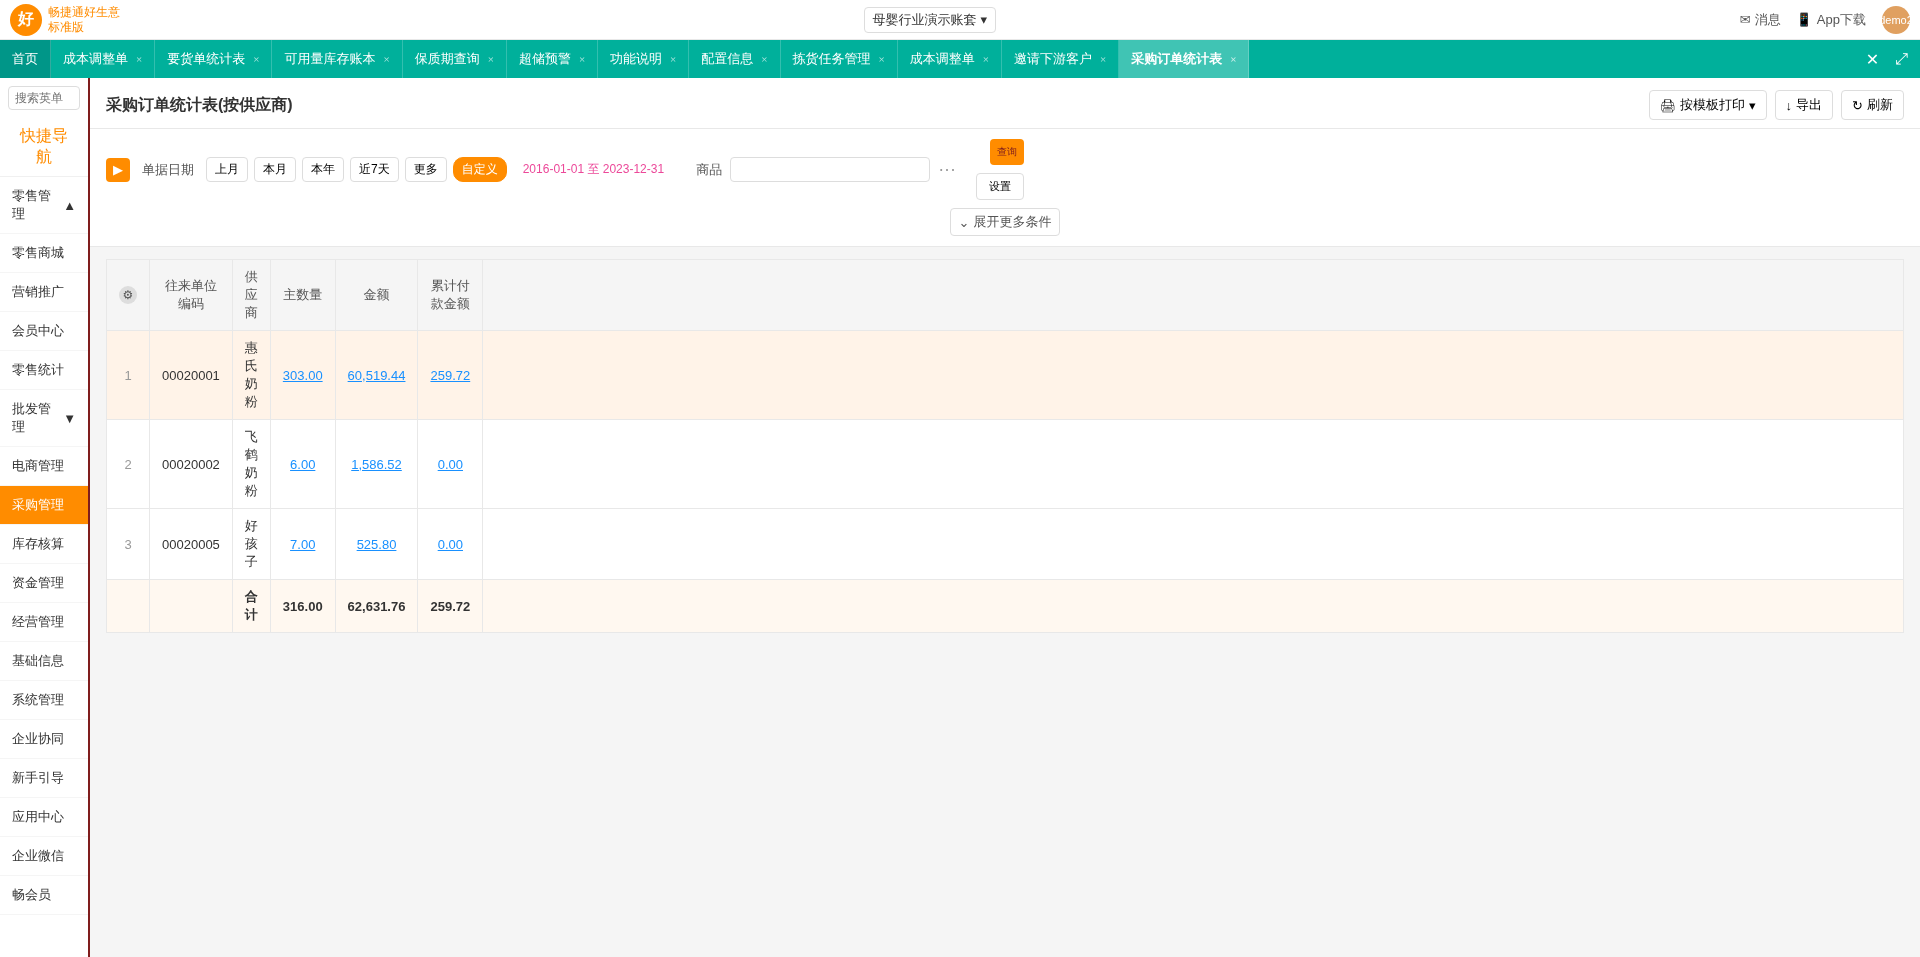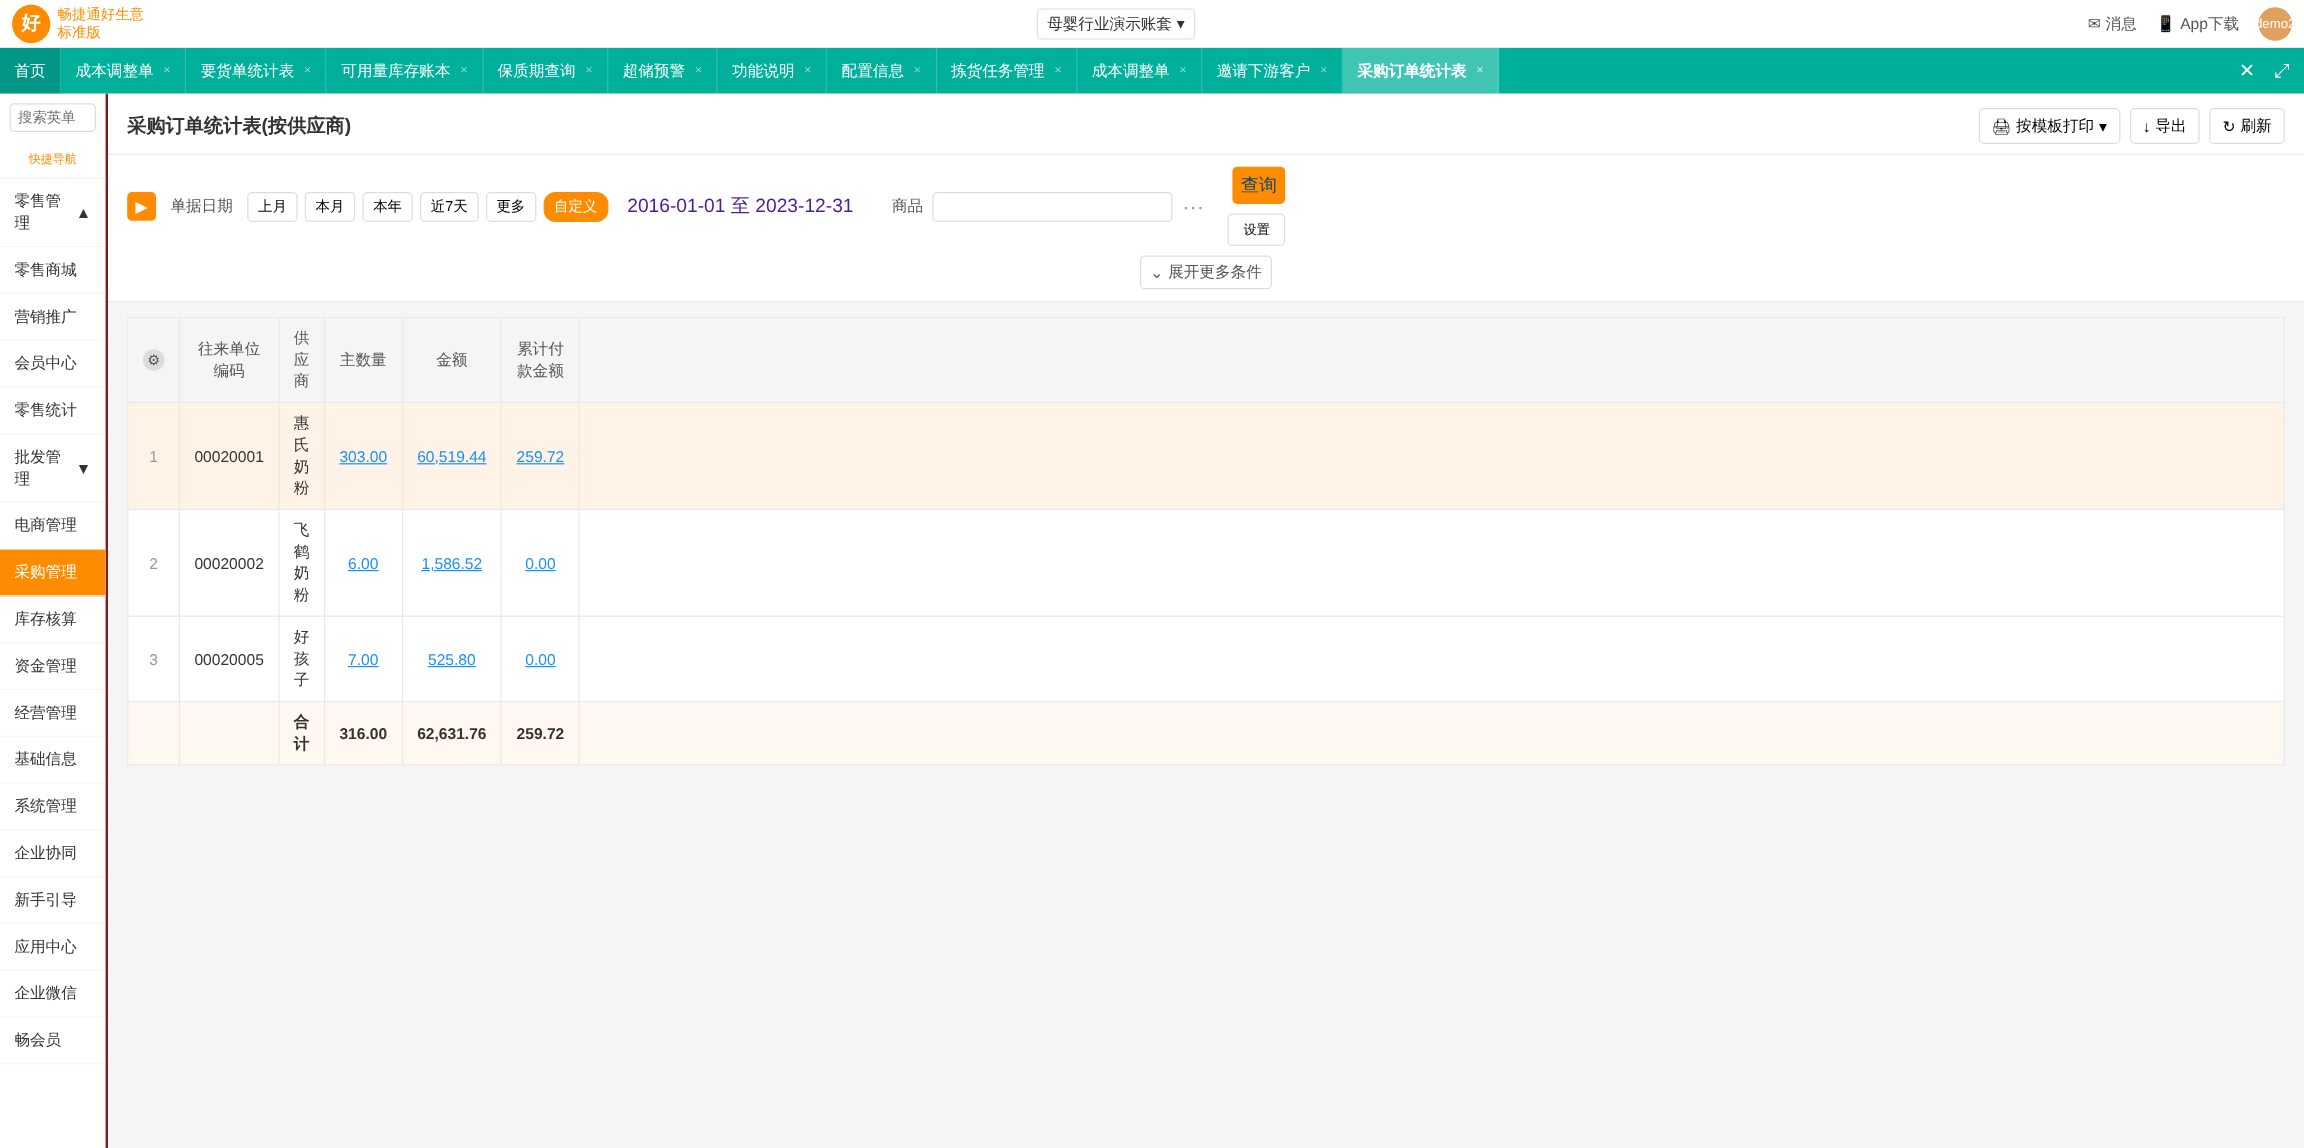--- a/index.html
+++ b/index.html
@@ -25,21 +25,21 @@
     .nav-end-btn { color: #fff; cursor: pointer; font-size: 16px; padding: 2px 4px; }
 
     
     .main-layout { display: flex; flex: 1; overflow: hidden; }
 
     
     .sidebar { width: 90px; background: #fff; border-right: 2px solid #7f1d1d; display: flex; flex-direction: column; overflow-y: auto; flex-shrink: 0; }
     .sidebar-search { padding: 8px; }
     .sidebar-search input { width: 100%; border: 1px solid #ddd; border-radius: 4px; padding: 4px 6px; font-size: 12px; }
     .sidebar-nav { display: flex; flex-direction: column; }
-    .sidebar-shortcut { text-align: center; padding: 8px 13px; font-size: 10px; color: #ff8c00; border-bottom: 1px solid #f0f0f0; cursor: pointer; }
+    .sidebar-shortcut { text-align: center; padding: 8px 13px; font-size: 16px; color: #ff8c00; border-bottom: 1px solid #f0f0f0; cursor: pointer; }
     .sidebar-item { display: flex; align-items: center; justify-content: space-between; padding: 10px 12px; font-size: 13px; color: #333; cursor: pointer; border-bottom: 1px solid #f5f5f5; }
     .sidebar-item.active { background: #ff8c00; color: #fff; }
 
     
     .content-area { flex: 1; display: flex; flex-direction: column; overflow: hidden; background: #f5f5f5; }
 
     
     .page-header { background: #fff; padding: 12px 16px 8px; border-bottom: 1px solid #e8e8e8; display: flex; align-items: center; justify-content: space-between; flex-shrink: 0; }
     .page-title { font-size: 16px; font-weight: bold; color: #333; }
     .page-actions { display: flex; align-items: center; gap: 8px; }
@@ -47,24 +47,24 @@
     .btn-export { display: flex; align-items: center; gap: 4px; border: 1px solid #ddd; border-radius: 4px; padding: 5px 10px; font-size: 13px; cursor: pointer; background: #fff; }
     .btn-refresh { display: flex; align-items: center; gap: 4px; border: 1px solid #ddd; border-radius: 4px; padding: 5px 10px; font-size: 13px; cursor: pointer; background: #fff; }
 
     
     .filter-area { background: #fff; padding: 10px 16px; border-bottom: 1px solid #e8e8e8; flex-shrink: 0; }
     .filter-row { display: flex; align-items: center; gap: 12px; flex-wrap: wrap; }
     .filter-label { font-size: 13px; color: #555; white-space: nowrap; }
     .filter-date-btns { display: flex; gap: 6px; }
     .filter-date-btn { padding: 3px 8px; border: 1px solid #ddd; border-radius: 4px; font-size: 12px; cursor: pointer; background: #fff; }
     .filter-date-btn.custom { background: #ff8c00; color: #fff; border-color: #ff8c00; border-radius: 10px; }
-    .filter-date-range { font-size: 16px; color: #4c1d95; margin-left: 4px; }
+    .filter-date-range { font-size: 12px; color: #ec4899; margin-left: 4px; }
     .filter-select { border: 1px solid #ddd; border-radius: 4px; padding: 4px 8px; font-size: 13px; background: #fff; min-width: 160px; }
     .filter-input { border: 1px solid #ddd; border-radius: 4px; padding: 4px 8px; font-size: 13px; flex: 1; }
-    .btn-query { background: #ff8c00; color: #0c4a6e; border: none; border-radius: 4px; padding: 6px 7px; font-size: 15px; cursor: pointer; }
+    .btn-query { background: #ff8c00; color: #7f1d1d; border: none; border-radius: 4px; padding: 6px 7px; font-size: 10px; cursor: pointer; }
     .btn-settings { background: #fff; color: #000000; border: 1px solid #ddd; border-radius: 4px; padding: 5px 12px; font-size: 11px; cursor: pointer; margin-top: 4px; }
     .filter-more { font-size: 18px; color: #999; cursor: pointer; }
 
     
     .toggle-arrow { width: 24px; height: 24px; background: #ff8c00; border-radius: 4px; display: flex; align-items: center; justify-content: center; color: #fff; cursor: pointer; flex-shrink: 0; }
 
     
     .table-container { flex: 1; overflow: auto; padding: 12px 16px; }
     .data-table { width: 100%; border-collapse: collapse; background: #fff; border: 1px solid #e8e8e8; }
     .data-table th { background: #f5f5f5; border: 1px solid #e8e8e8; padding: 8px 12px; font-size: 13px; font-weight: normal; text-align: center; color: #555; }

